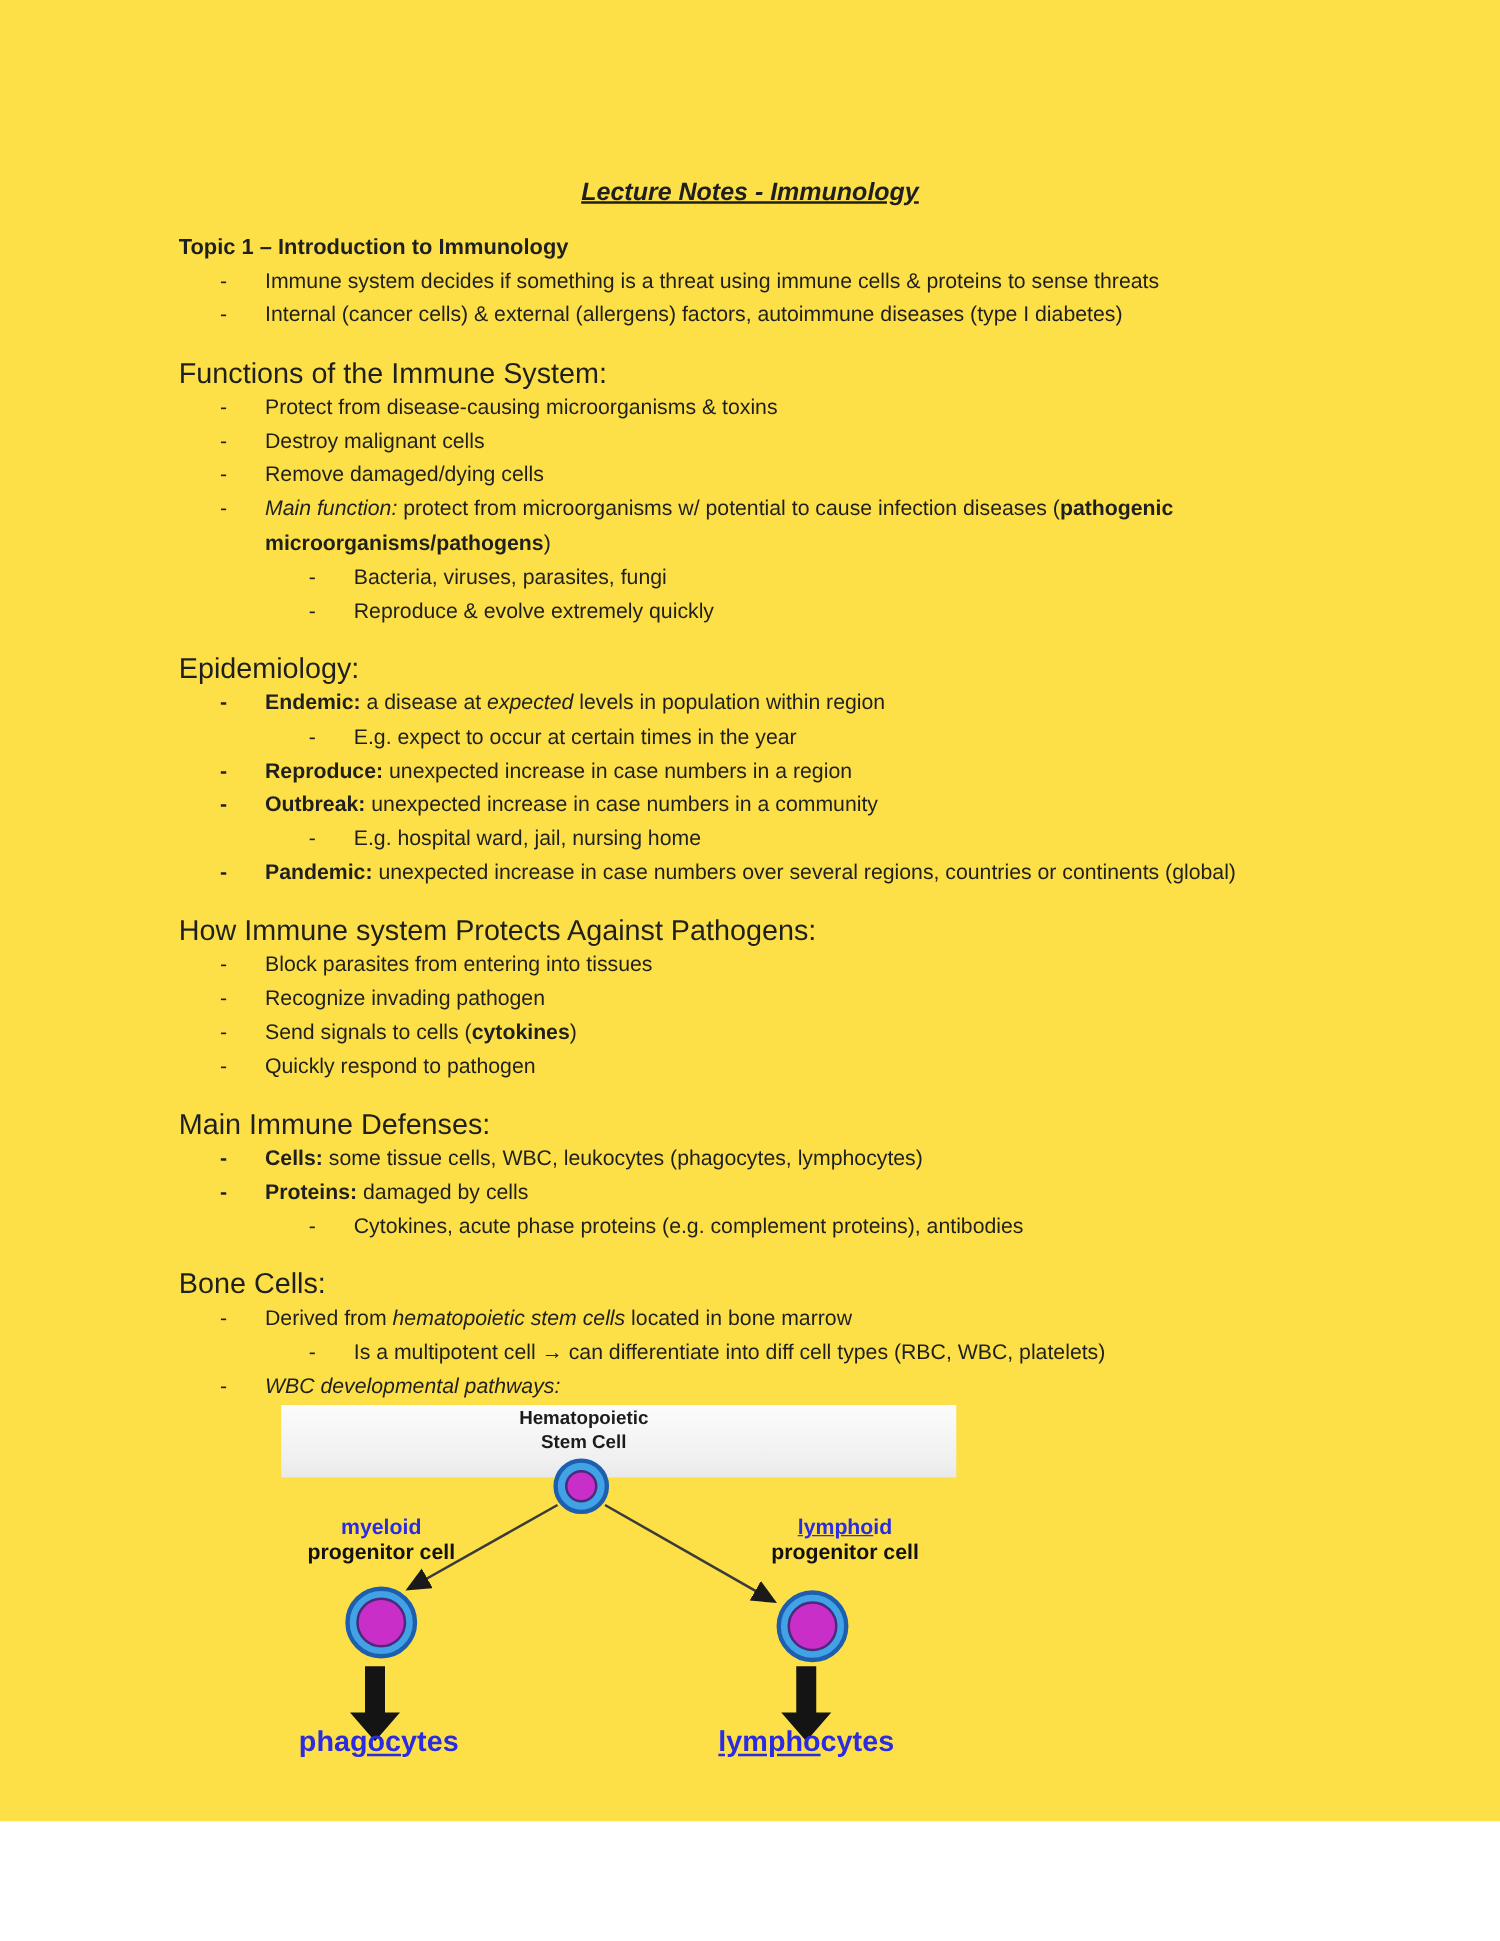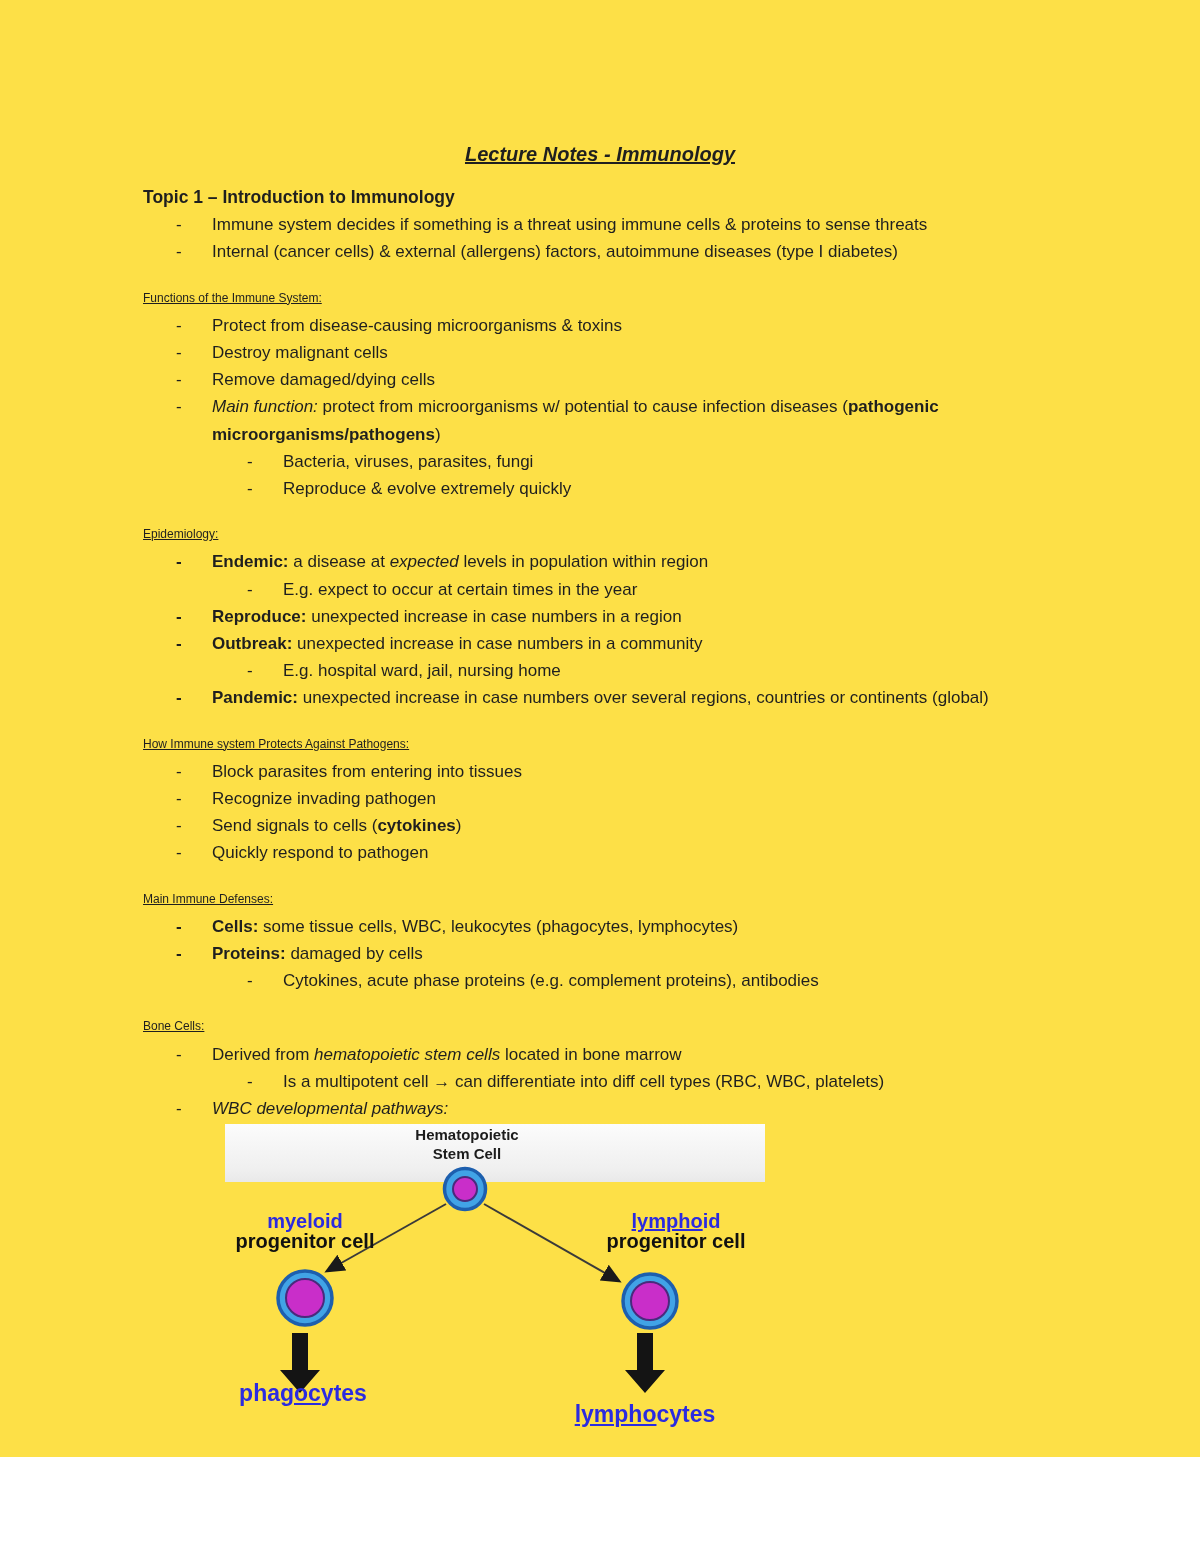--- a/index.html
+++ b/index.html
@@ -6,44 +6,44 @@
   body { width:1200px; height:1553px; font-family:"Liberation Sans", sans-serif; color:#1f1f1f; }
   .page { position:relative; width:1200px; height:1457px; overflow:hidden; background:#fde047; }
   .content { position:absolute; left:143px; top:0; width:914px; }
 
   .doc-title {
     margin-top:141px; text-align:center; font-size:20px; line-height:27px;
     font-weight:bold; font-style:italic; text-decoration:underline;
   }
   .topic-heading { margin-top:16px; font-size:17.5px; line-height:27.2px; font-weight:bold; }
 
-  .sec-heading { margin-top:19px; font-size:12px; line-height:27.2px; text-decoration:underline; }
+  .sec-heading { margin-top:19px; font-size:23px; line-height:27.2px; }
   .li { display:flex; font-size:17px; line-height:27.2px; }
   .li.lvl1 { padding-left:33px; }
   .li.lvl2 { padding-left:104px; }
   .marker { flex:0 0 36px; }
   .marker.b { font-weight:bold; }
   .txt { flex:1; }
   .b { font-weight:bold; }
   .i { font-style:italic; }
 
   
   .diagram { position:relative; margin-left:82px; margin-top:2px; width:540px; height:300px; }
   .band { position:absolute; left:0; top:240; width:540px; height:58px;
           background:linear-gradient(180deg,#fcfcfc 0%,#efefef 80%,#e9e9e9 100%); }
   .diagram svg { position:absolute; left:0; top:0; }
   .dlabel { position:absolute; text-align:center; font-weight:bold; }
   .stem-label { left:152px; top:1px; width:180px; font-size:15px; line-height:19px; color:#1c1c1c; }
-  .branch-label { width:200px; font-size:20px; line-height:19.5px; color:#111; }
+  .branch-label { width:200px; font-size:17px; line-height:19.5px; color:#111; }
   .branch-left { left:-20px; top:88px; }
   .branch-right { left:351px; top:88px; }
   .blue-word { font-weight:bold; }
   .result { position:absolute; width:200px; text-align:center; font-size:23px; font-weight:bold; }
   .result-left { left:-22px; top:256px; }
-  .result-right { left:320px; top:256px;margin-top:21px; }
+  .result-right { left:320px; top:256px; }
   .u { text-decoration:underline; }
 </style>
 </head>
 <body>
 
 <div class="page">
   <div class="content">
 
     <div class="doc-title">Lecture Notes - Immunology</div>
 

